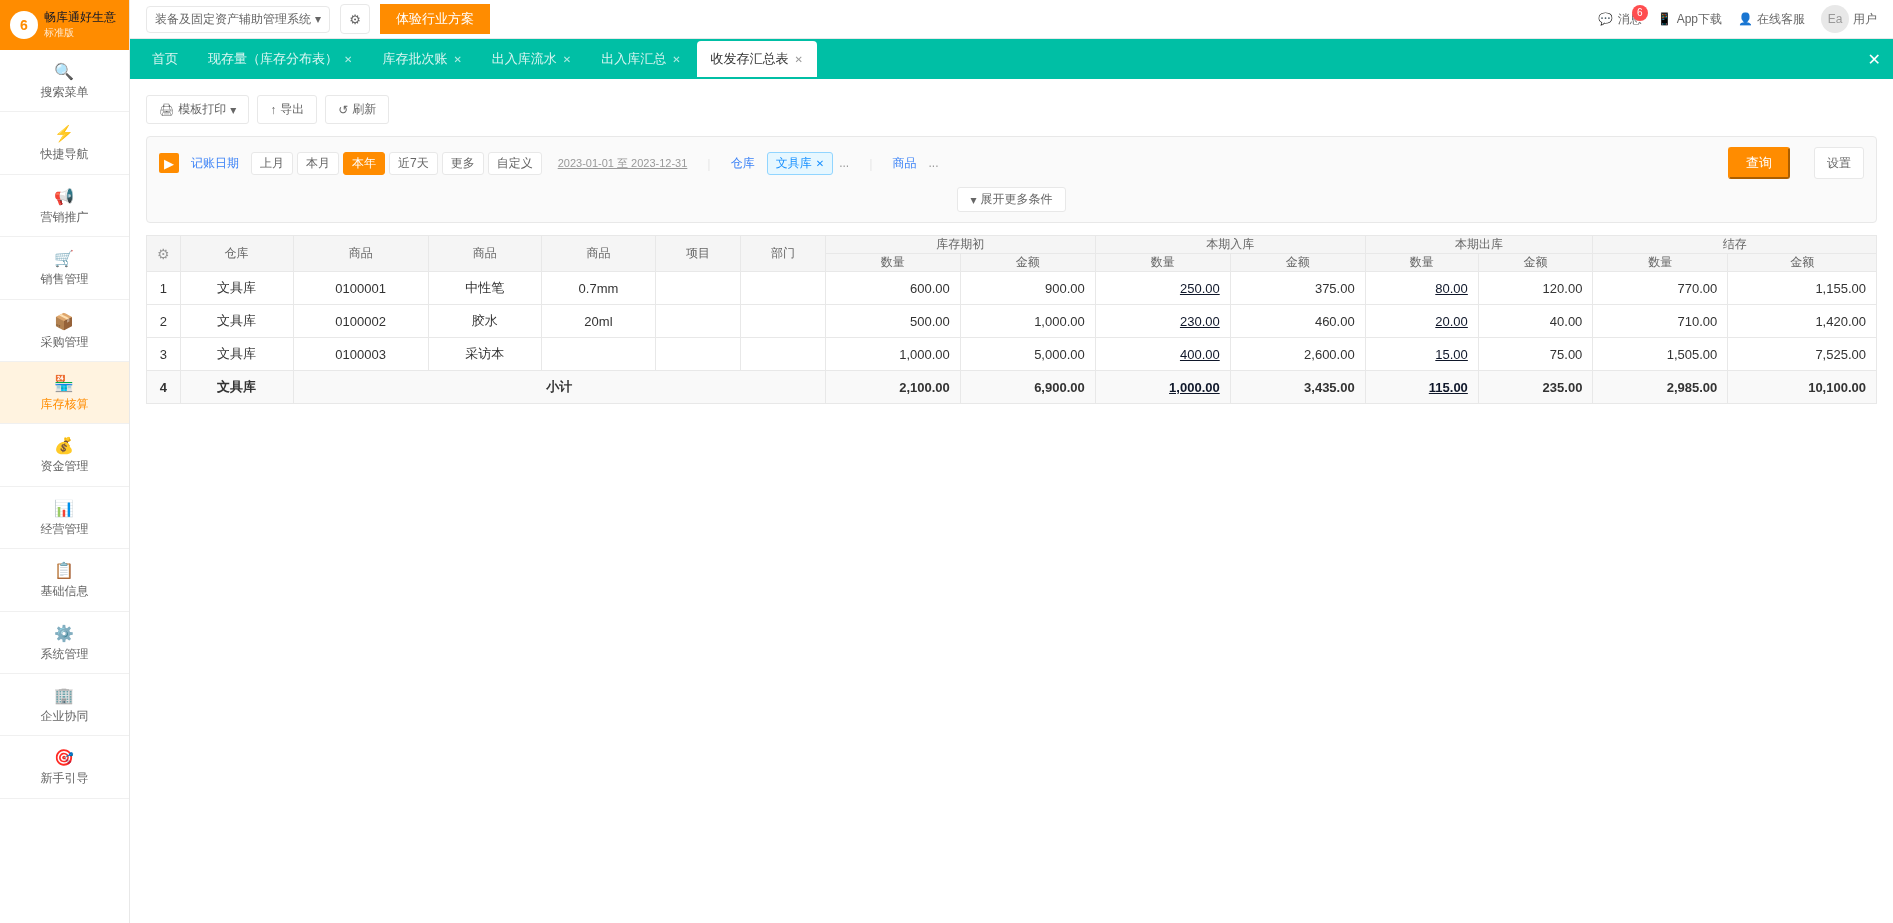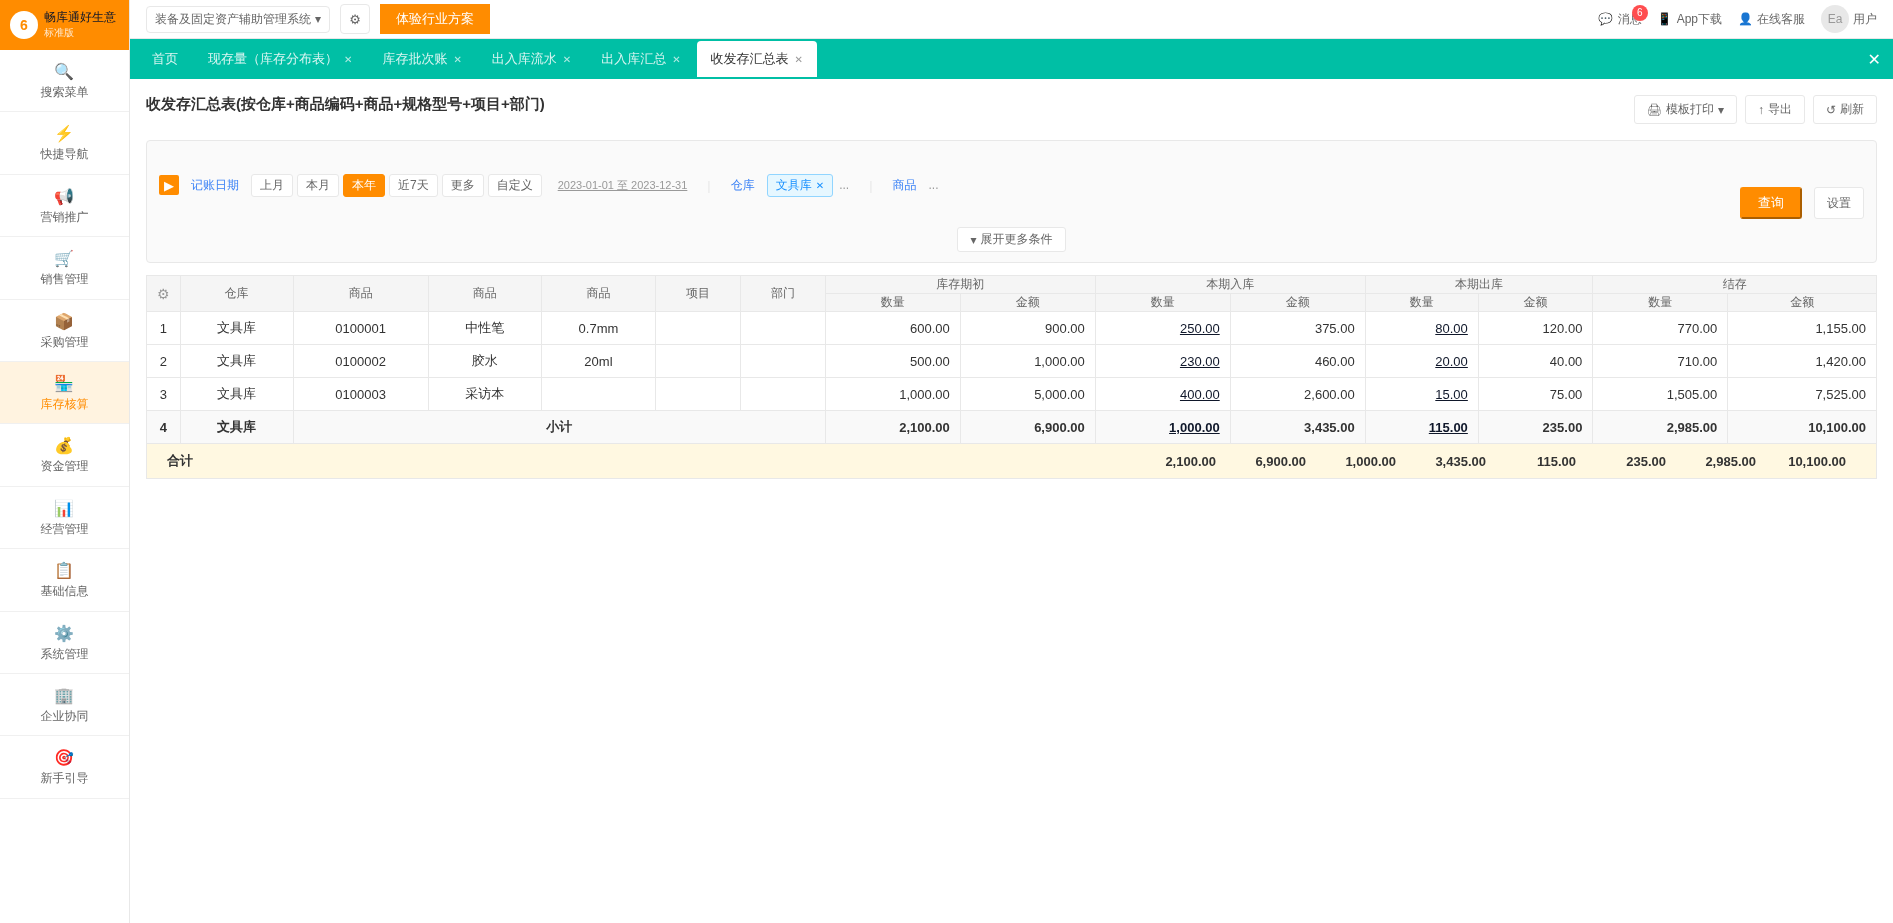--- a/index.html
+++ b/index.html
@@ -201,23 +201,20 @@
           <span>收发存汇总表</span>
           <span class="tab-close">✕</span>
         </div>
         <span class="tabs-close-btn">✕</span>
       </div>
 
     <div class="content-wrapper">
       <div class="content">
 
         <div class="top-actions-area">
-          <div class="page-title-row">
-            <div class="page-title">收发存汇总表(按仓库+商品编码+商品+规格型号+项目+部门)</div>
-          </div>
           <div class="top-right-actions">
             <button class="action-btn">
               <span>🖨</span>
               <span>模板打印</span>
               <span>▾</span>
             </button>
             <button class="action-btn">
               <span>↑</span>
               <span>导出</span>
             </button>
@@ -254,21 +251,21 @@
                 <span class="tag-close">✕</span>
               </div>
               <span class="filter-more">...</span>
             </div>
 
             <span style="color:#e8e8e8;margin:0 8px;">|</span>
 
             <span class="filter-label">商品</span>
             <span class="filter-more">...</span>
 
-            <div style="margin-left:auto;display:flex;gap:12px;margin-top:36px;">
+            <div style="margin-left:auto;display:flex;gap:24px;">
               <button class="query-btn">查询</button>
               <button class="set-btn">设置</button>
             </div>
           </div>
 
           <div class="expand-row">
             <button class="expand-btn">
               <span>▾</span>
               <span>展开更多条件</span>
             </button>
@@ -365,31 +362,17 @@
     <td class="number"><span class="underline">1,000.00</span></td>
     <td class="number">3,435.00</td>
     <td class="number"><span class="underline">115.00</span></td>
     <td class="number">235.00</td>
     <td class="number">2,985.00</td>
     <td class="number">10,100.00</td>
   </tr>
               </tbody>
           </table>
 
-          <div style="background:#fff8e1;border:1px solid #e8e8e8;border-top:none;display:flex;align-items:center;padding:8px 10px;font-weight:bold;font-size:13px;" id="table-footer">
-    <div style="display:flex;align-items:center;width:100%;gap:0;">
-      <span style="width:220px;padding:0 10px;">合计</span>
-      <span style="flex:1;"></span>
-      <span style="width:90px;text-align:right;padding-right:20px;">2,100.00</span>
-      <span style="width:90px;text-align:right;padding-right:20px;">6,900.00</span>
-      <span style="width:90px;text-align:right;padding-right:20px;">1,000.00</span>
-      <span style="width:90px;text-align:right;padding-right:20px;">3,435.00</span>
-      <span style="width:90px;text-align:right;padding-right:20px;">115.00</span>
-      <span style="width:90px;text-align:right;padding-right:20px;">235.00</span>
-      <span style="width:90px;text-align:right;padding-right:20px;">2,985.00</span>
-      <span style="width:90px;text-align:right;padding-right:20px;">10,100.00</span>
-    </div>
-  </div>
         </div>
       </div>
     </div>
   </div>
 </div>
 
 </body></html>

